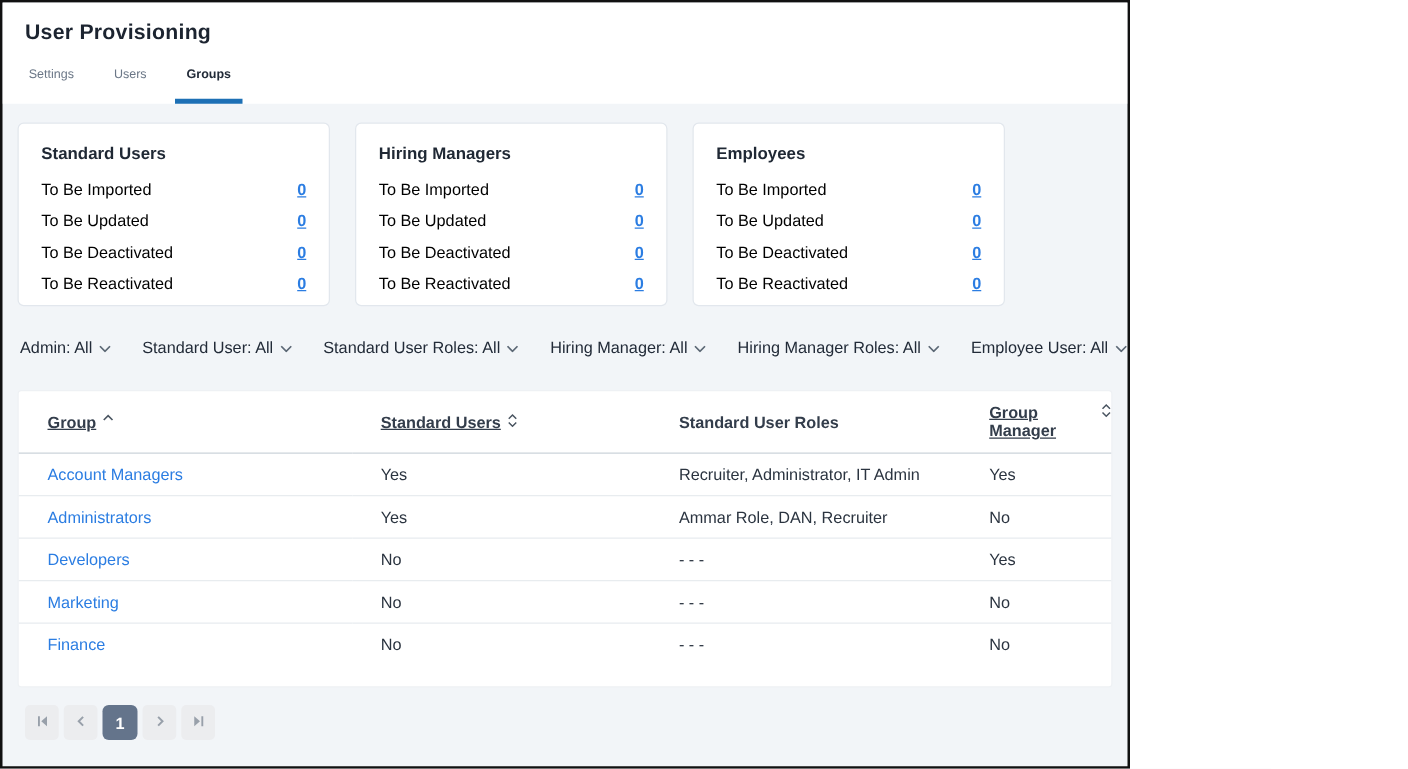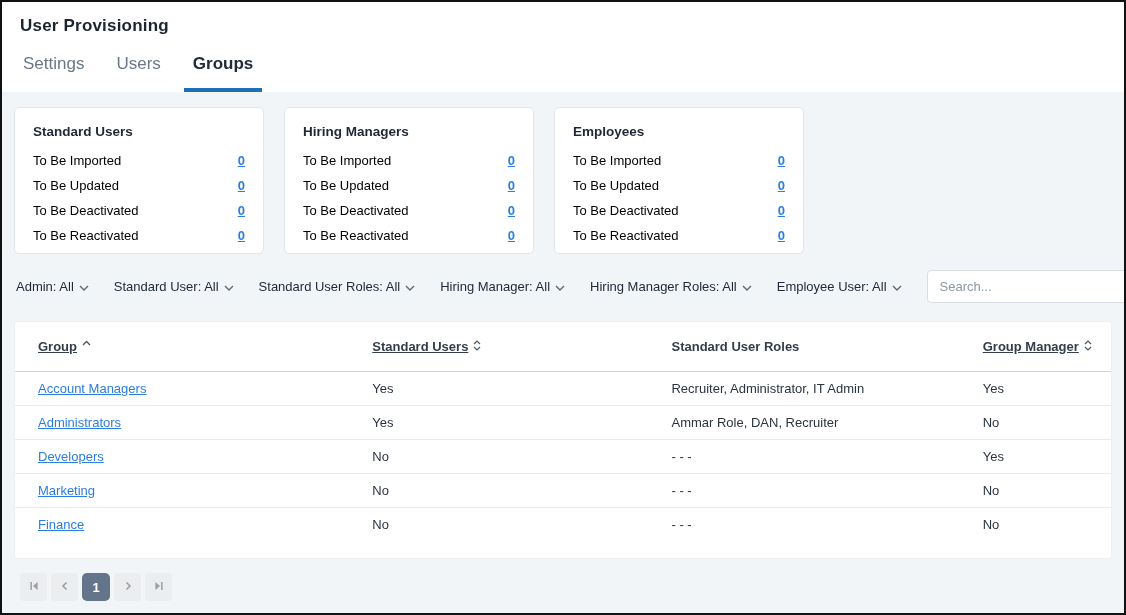--- a/index.html
+++ b/index.html
@@ -1,33 +1,33 @@
 <!DOCTYPE html>
 <html><head>
 <meta charset="utf-8">
 <style>
   * { margin: 0; padding: 0; box-sizing: border-box; }
   body { font-family: "Liberation Sans", sans-serif; background: #fff; }
 
   .screen {
-    width: 1126px; height: 615px;
+    width: 904px; height: 615px;
     border: 2px solid #111;
     background: #f2f5f8;
     overflow: hidden;
   }
 
   
   .header { background: #fff; padding: 12px 0 0 0; }
   .page-title {
     font-size: 17px; font-weight: bold; color: #1c2430;
     padding: 2px 0 0 18px; letter-spacing: .2px;
   }
   .tabbar { display: flex; margin-top: 18px; padding-left: 12px; }
   .tab {
-    font-size: 17px; color: #6b7787; padding: 0 9px 14px 9px;
+    font-size: 10px; color: #6b7787; padding: 0 9px 14px 9px;
     margin-right: 14px; cursor: pointer; border-bottom: 4px solid transparent;
   }
   .tab.active { color: #222b38; font-weight: bold; border-bottom-color: #1d70b5; }
 
   
   .main { padding: 15px 12px 0 12px; }
 
   
   .cards { display: flex; gap: 20px; }
   .card {
@@ -67,21 +67,21 @@
     height: 49px; vertical-align: middle; padding-left: 23px;
     border-bottom: 1px solid #ccd3da;
   }
   th .th-inner { display: inline-flex; align-items: flex-start; gap: 5px; }
   th .th-label.sortable { text-decoration: underline; cursor: pointer; }
   td {
     font-size: 13px; color: #2b3440; height: 34px; vertical-align: middle;
     padding-left: 23px; border-bottom: 1px solid #e8ecef;
   }
   tr:last-child td { border-bottom: none; }
-  .group-link { color: #2b7de2; text-decoration: underline; cursor: pointer; }
+  .group-link { color: #2b7de2; cursor: pointer; }
   .sort-icon { display: inline-flex; flex-direction: column; line-height: 0; gap: 1px; margin-top: 1px; }
 
   
   .pagination { display: flex; gap: 4px; margin: 14px 0 0 6px; align-items: center; }
   .pg-btn {
     width: 27px; height: 28px; background: #ecedef; border: none; border-radius: 4px;
     display: inline-flex; align-items: center; justify-content: center; cursor: pointer;
   }
   .pg-btn.current {
     background: #64748b; color: #fff; font-size: 13px; font-weight: bold;

